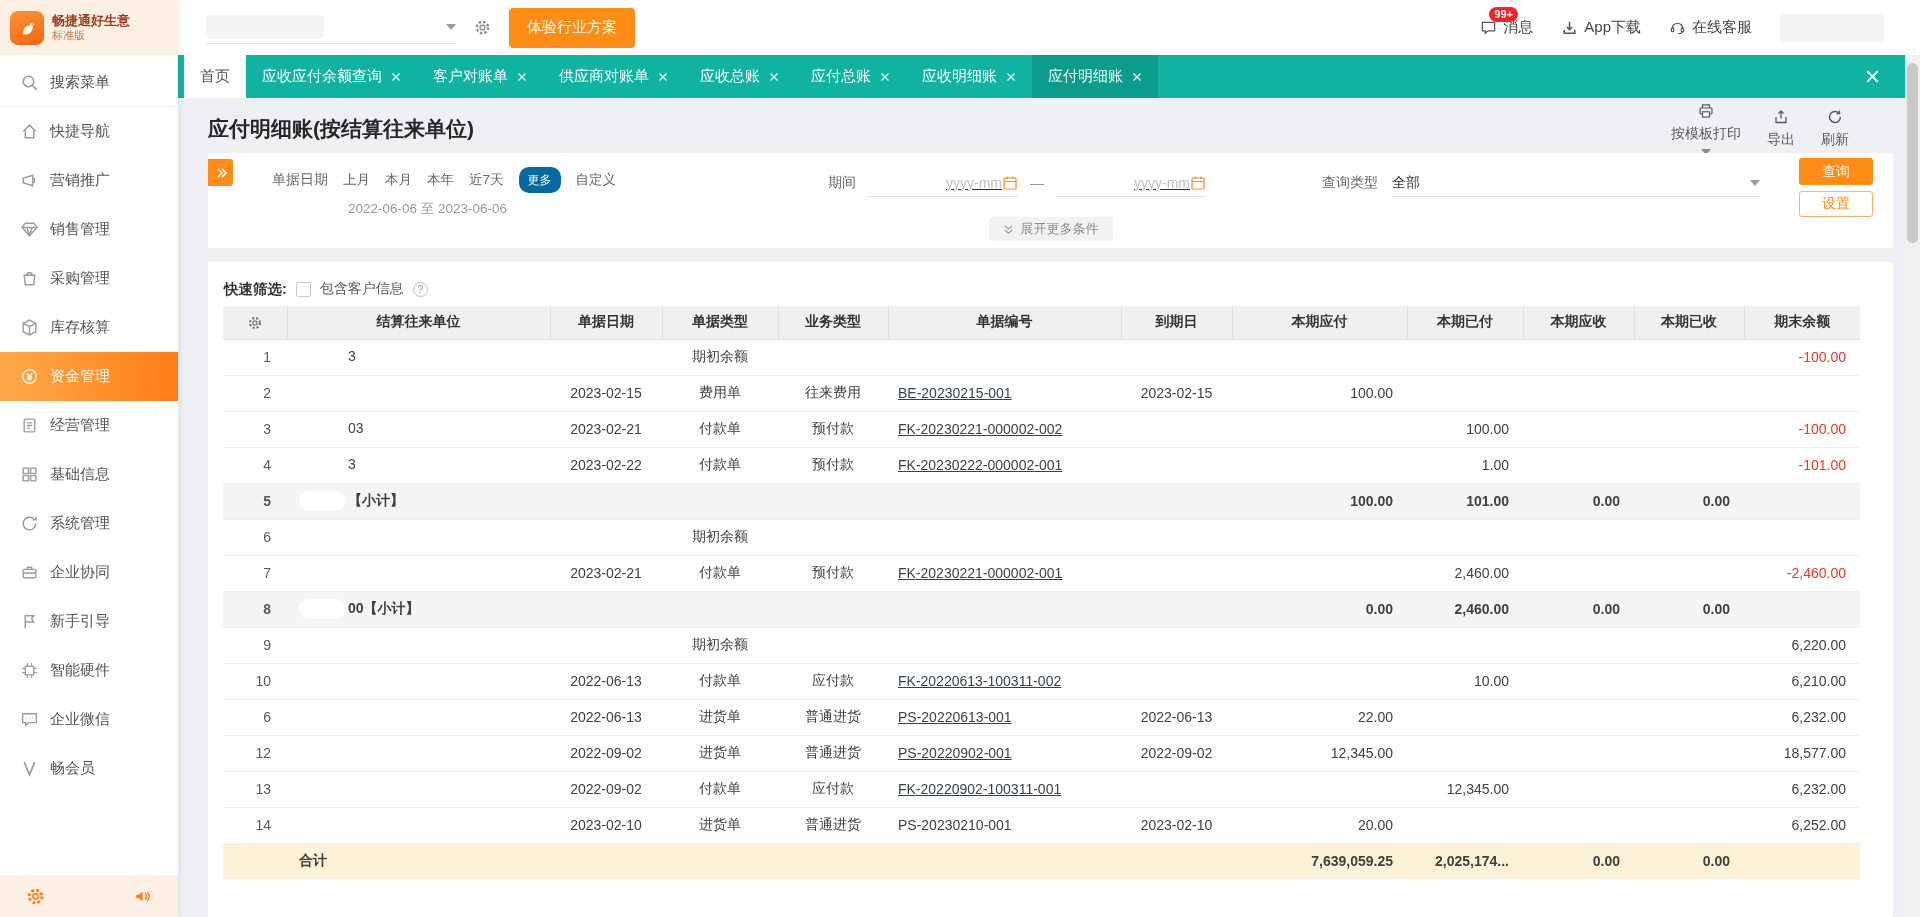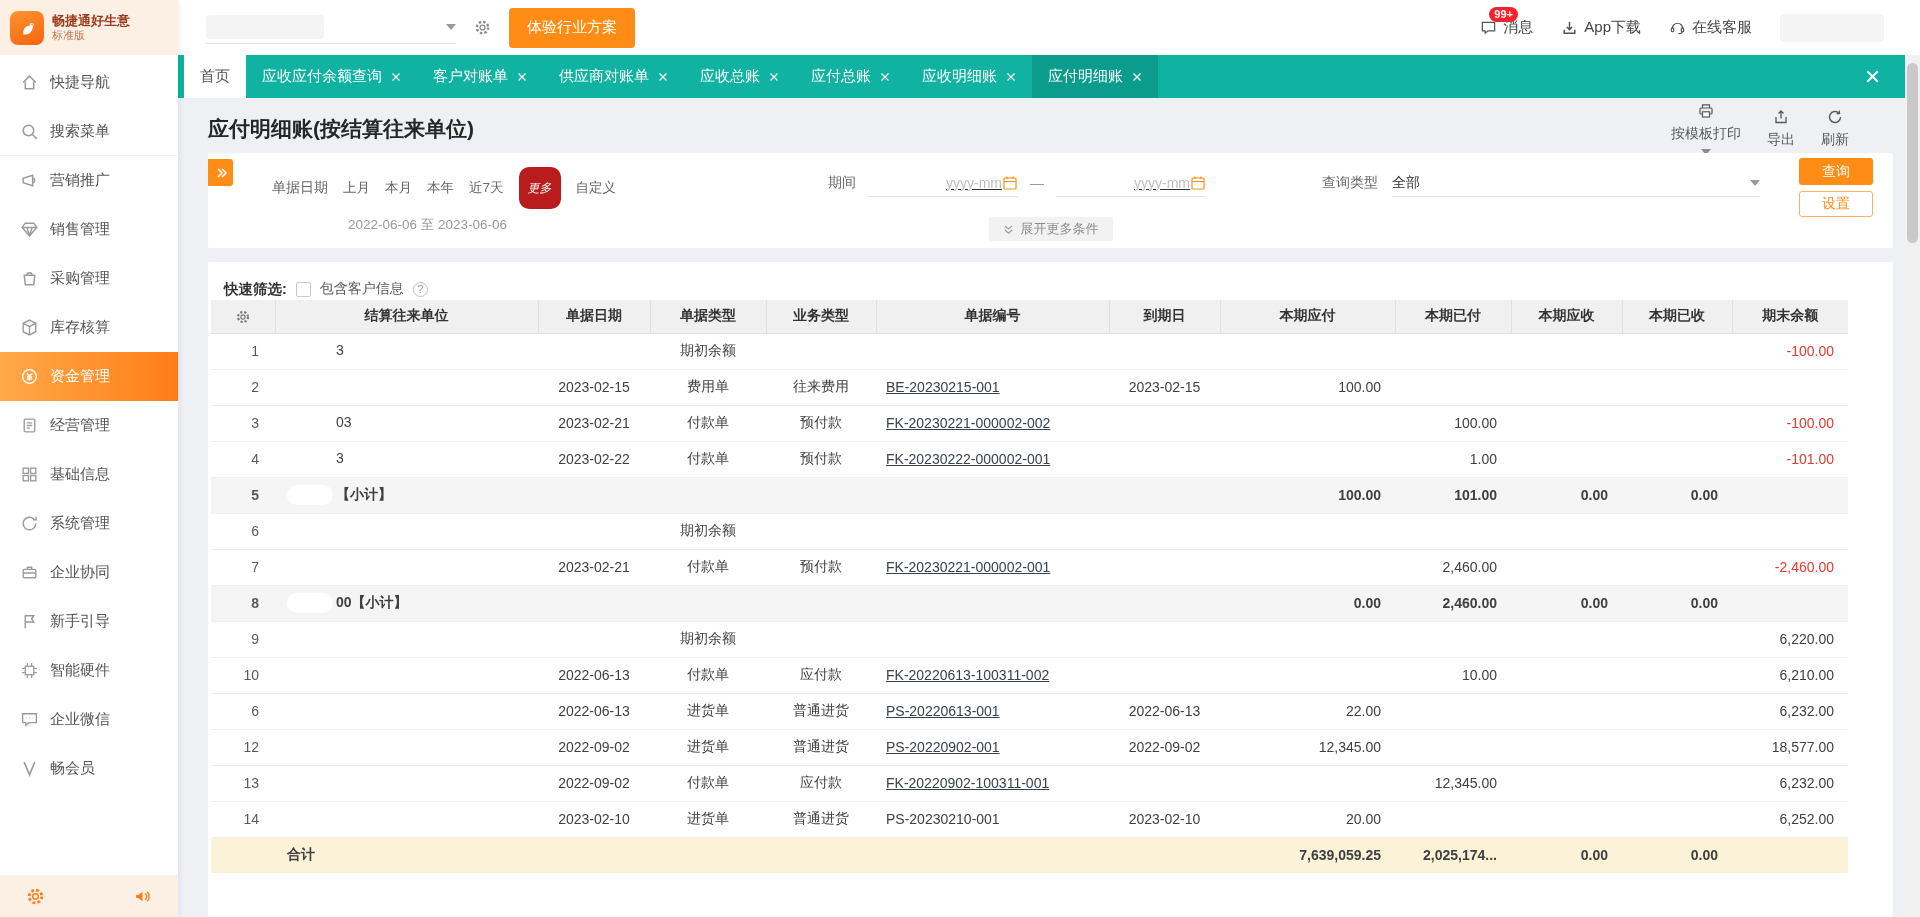--- a/index.html
+++ b/index.html
@@ -66,21 +66,21 @@
   .tool .caret-icon { color:#8c8c8c; }
 
   
   .filter-card { position:relative; margin-top:3px; height:95px; background:#fff; border-radius:2px; }
   .corner-tab { position:absolute; left:0; top:6px; width:25px; height:27px; background:#ff8c14; color:#fff; border-radius:0 3px 3px 0; display:flex; align-items:center; justify-content:center; cursor:pointer; }
   .corner-tab svg { width:12px; height:12px; }
   .f-docdate { position:absolute; left:64px; top:14px; }
   .f-line1 { display:flex; align-items:center; gap:15px; }
   .f-label { font-size:14px; color:#666; }
   .range-btn { font-size:13.5px; color:#666; cursor:pointer; }
-  .more-pill { background:#b91c1c; color:#fff; font-size:12px; line-height:18px; padding:12px 9px; border-radius:10px; cursor:pointer;font-style:italic; }
+  .more-pill { background:#0369a1; color:#fff; font-size:12px; line-height:18px; padding:4px 9px; border-radius:10px; cursor:pointer; }
   .custom-btn { font-size:13.5px; color:#666; cursor:pointer; }
   .f-daterange { margin-top:7px; margin-left:76px; font-size:13.5px; color:#999; }
   .f-period { position:absolute; left:620px; top:16px; display:flex; align-items:center; gap:12px; }
   .p-input { width:150px; height:28px; border-bottom:1px solid #e0e0e0; display:flex; align-items:center; justify-content:flex-end; cursor:text;text-decoration:underline; }
   .p-placeholder { font-size:14px; color:#bfbfbf; }
   .cal-icon { width:16px; height:16px; color:#ff8c14; display:inline-flex; cursor:pointer; }
   .cal-icon svg { width:100%; height:100%; }
   .dash { color:#999; font-size:14px; }
   .f-qtype { position:absolute; left:1114px; top:16px; display:flex; align-items:center; gap:14px; }
   .qtype-select { width:368px; height:28px; border-bottom:1px solid #e0e0e0; display:flex; align-items:center; justify-content:space-between; font-size:14px; color:#333; cursor:pointer;gap:17px; }
@@ -91,21 +91,21 @@
   .dbl-chevron { width:11px; height:11px; display:inline-flex; color:#9a9a9a; }
   .dbl-chevron svg { width:100%; height:100%; }
 
   
   .table-card { margin-top:14px; height:655px; background:#fff; border-radius:2px; overflow:hidden; }
   .quick-row { padding:16px 0 0 16px; display:flex; align-items:center; gap:9px; height:38px; }
   .qr-label { font-size:14.5px; font-weight:700; color:#333; }
   .checkbox { width:15px; height:15px; border:1px solid #c9c9c9; border-radius:2px; background:#fff; cursor:pointer; flex:none; }
   .qr-text { font-size:14px; color:#595959; }
   .help-circle { width:15px; height:15px; border:1px solid #bfbfbf; border-radius:50%; color:#9b9b9b; font-size:11px; display:flex; align-items:center; justify-content:center; cursor:pointer; }
-  .table-wrap { margin-top:0; padding-left:3px; }
+  .table-wrap { margin-top:6px; padding-left:15px; }
   table { border-collapse:collapse; table-layout:fixed; width:1637px; font-size:14px; }
   thead th { background:#f0f0f0; height:33px; font-weight:700; color:#333; border-right:1px solid #e0e0e0; border-bottom:1px solid #e0e0e0; text-align:center; }
   thead th:last-child { border-right:none; }
   .gear-th { color:#777; }
   .gear-th svg { width:16px; height:16px; vertical-align:middle; }
   tbody td { height:36px; border-bottom:1px solid #efefef; color:#404040; padding:0 10px; overflow:hidden; white-space:nowrap; }
   td.seq { text-align:right; padding-right:16px; color:#595959; }
   td.ctr { text-align:center; }
   td.num { text-align:right; padding-right:14px; }
   td.name-cell { padding-left:12px; }
@@ -131,37 +131,37 @@
             <path d="M8 17c0-4.4 3-7.6 7-7.6.9 0-.8-2.9 1.8-2.9 1.4 0 1.9 1 3.2 1.1l-1.6 2.2c.5 4-2.7 9.2-7.9 9.2H8z"></path>
             <circle cx="17.6" cy="8.2" r=".8" fill="#f4650f"></circle>
           </svg>
       </span>
       <span class="logo-texts">
         <span class="logo-title">畅捷通好生意</span>
         <span class="logo-sub">标准版</span>
       </span>
     </div>
     <nav class="menu" id="sidebar-menu">
+        <div class="menu-item search">
+          <span class="mi-icon">
+            <svg viewBox="0 0 18 18" fill="none" stroke="currentColor" stroke-width="1.5">
+              <circle cx="8" cy="8" r="5"></circle>
+              <path d="M11.8 11.8L16 16"></path>
+            </svg>
+          </span>
+          <span>搜索菜单</span>
+        </div>
         <div class="menu-item">
           <span class="mi-icon">
             <svg viewBox="0 0 18 18" fill="none" stroke="currentColor" stroke-width="1.4">
               <path d="M3 9l6-6 6 6"></path>
               <path d="M5 8v7h8V8"></path>
             </svg>
           </span>
           <span>快捷导航</span>
-        </div>
-        <div class="menu-item search">
-          <span class="mi-icon">
-            <svg viewBox="0 0 18 18" fill="none" stroke="currentColor" stroke-width="1.5">
-              <circle cx="8" cy="8" r="5"></circle>
-              <path d="M11.8 11.8L16 16"></path>
-            </svg>
-          </span>
-          <span>搜索菜单</span>
         </div>
         <div class="menu-item">
           <span class="mi-icon">
             <svg viewBox="0 0 18 18" fill="none" stroke="currentColor" stroke-width="1.4">
               <path d="M3 7v4l9 3V4L3 7z"></path>
               <path d="M12.8 6.5a3.5 3.5 0 0 1 0 5"></path>
             </svg>
           </span>
           <span>营销推广</span>
         </div>

